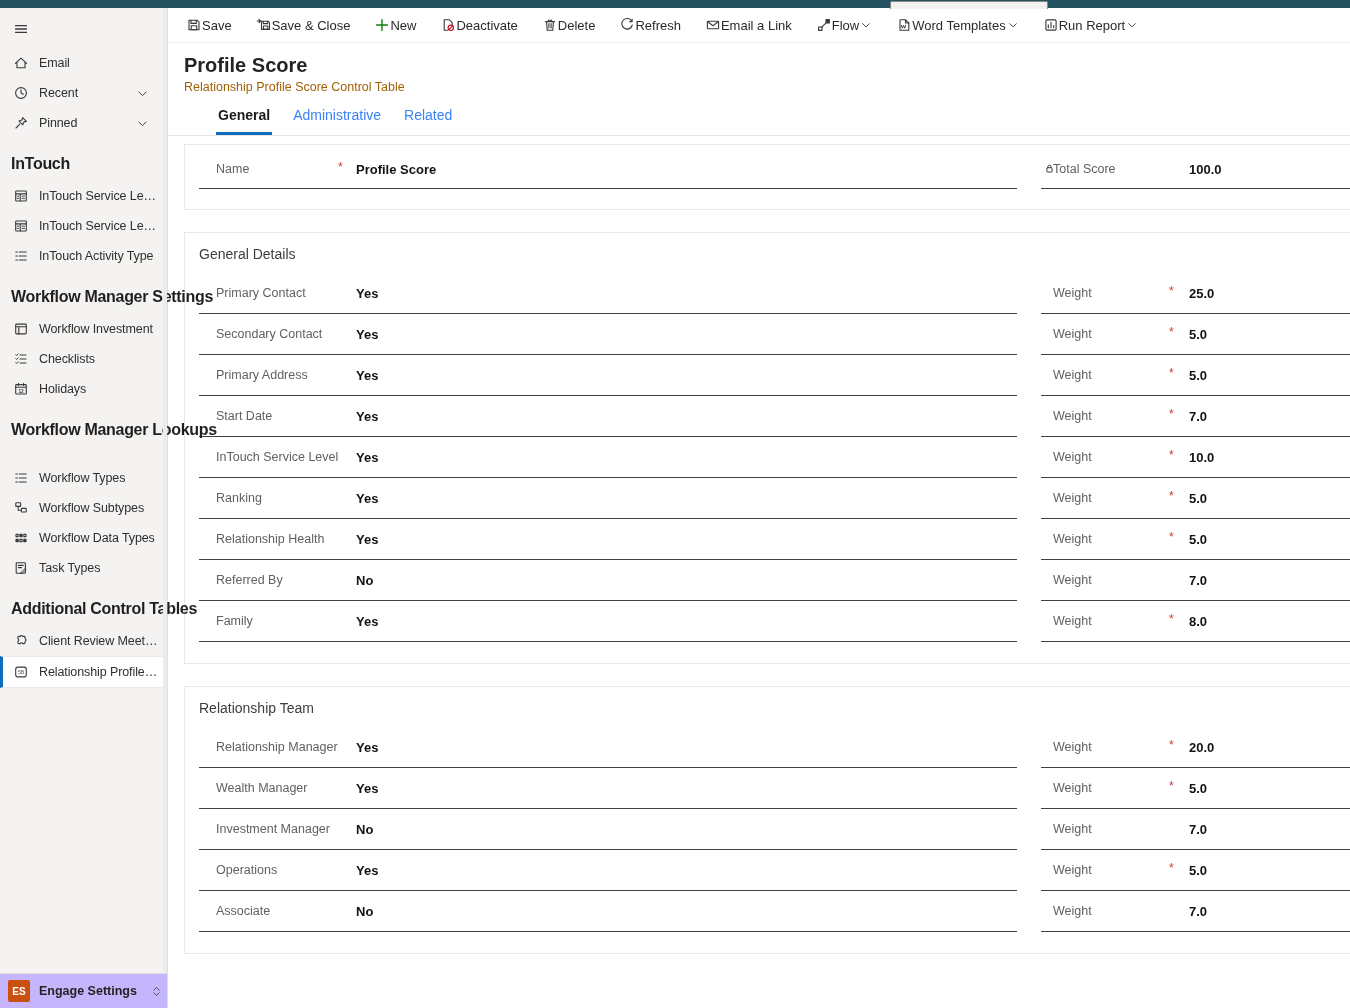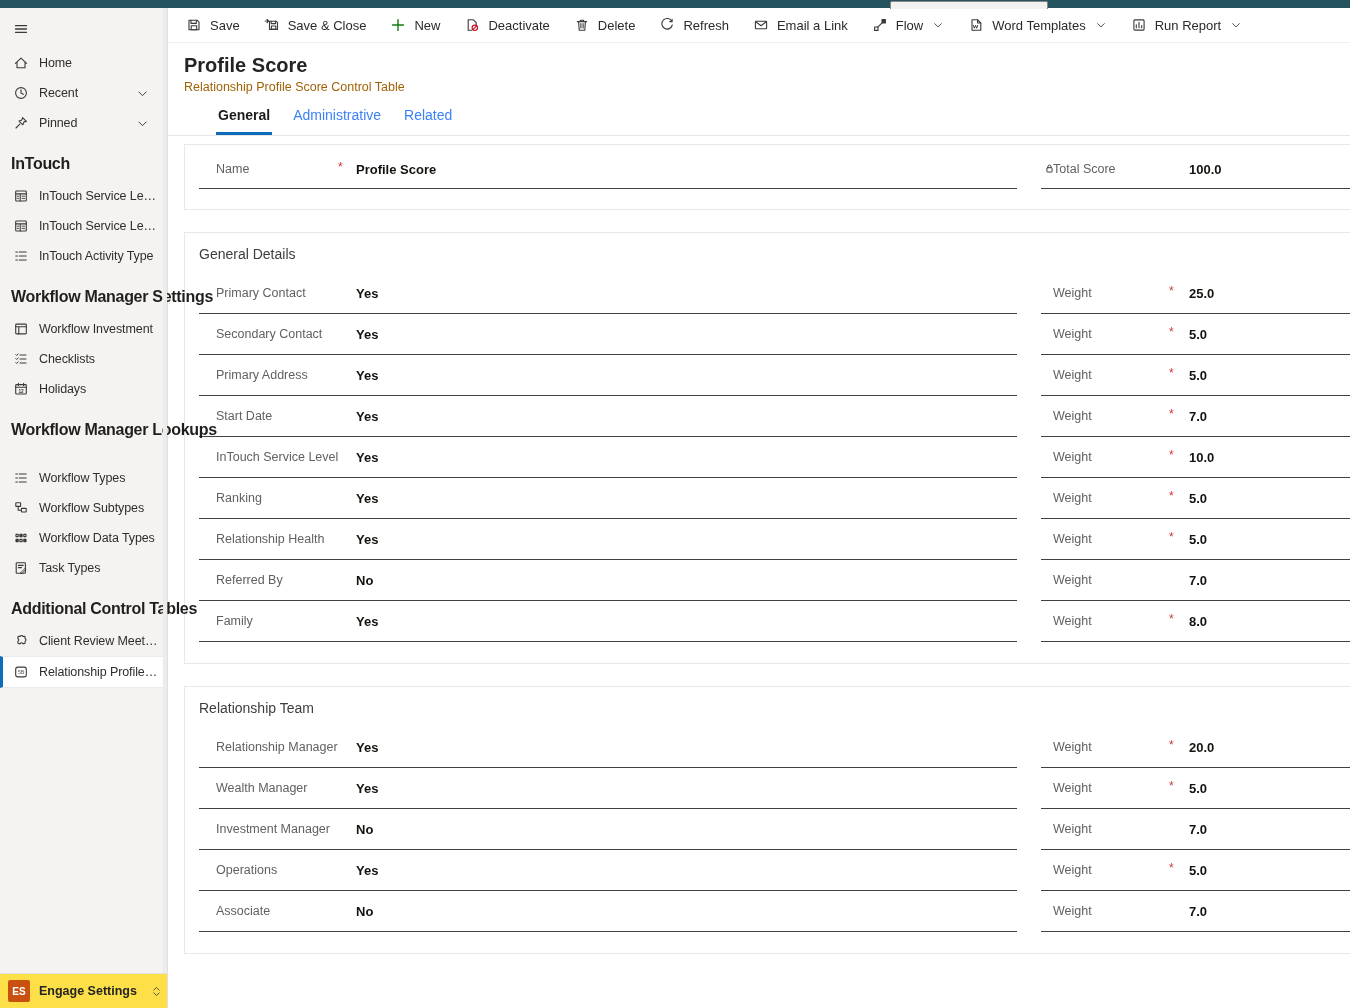--- a/index.html
+++ b/index.html
@@ -19,30 +19,30 @@
   .sb-row{height:30px;display:flex;align-items:center;padding:0 8px 0 13px;font-size:12.5px;
           color:#2f2e2d;cursor:pointer;letter-spacing:-.1px;}
   .sb-row .ic{margin-right:10px;}
   .sb-label{white-space:nowrap;overflow:hidden;text-overflow:ellipsis;flex:1;}
   .sb-row .chev{width:13px;height:13px;margin-left:6px;flex:none;}
   .sb-row.sel{background:#fff;border-top:1px solid #ebebeb;border-bottom:1px solid #ebebeb;
               border-left:3px solid #0f6cbd;padding-left:10px;}
   .sb-group-title{font-size:16px;font-weight:700;color:#201f1e;padding-left:11px;
                   margin:17px 0 8px;white-space:nowrap;letter-spacing:-.3px;}
   #sb-groups .grp:nth-child(3) .sb-group-title{margin-bottom:24px;}
-  .sb-footer{position:absolute;left:0;right:0;bottom:0;height:34px;background:#fde047;
+  .sb-footer{position:absolute;left:0;right:0;bottom:0;height:34px;background:#c4b5fd;
              border-top:1px solid #e3e1df;display:flex;align-items:center;padding:0 4px 0 8px;cursor:pointer;}
   .es-badge{width:22px;height:22px;border-radius:2px;background:#ca5010;color:#fff;font-size:10px;
             font-weight:700;display:flex;align-items:center;justify-content:center;margin-right:9px;flex:none;}
   .sb-flabel{font-size:12.5px;font-weight:700;color:#242424;flex:1;white-space:nowrap;overflow:hidden;}
 
   
   .main{position:absolute;left:168px;top:8px;right:0;bottom:0;background:#fff;}
   .cmdbar{display:flex;align-items:center;height:34px;padding-left:6px;border-bottom:1px solid #f1f0ee;}
-  .cmd{display:flex;align-items:center;gap:8px;padding:0 12px;height:30px;font-size:13px;
+  .cmd{display:flex;align-items:center;padding:0 12px;height:30px;font-size:13px;
        color:#2b2a29;cursor:pointer;white-space:nowrap;border-radius:2px;}
   .cmd .chev{width:12px;height:12px;margin-left:1px;}
 
   .pagehead{padding:10px 0 0 16px;}
   .title{font-size:20px;font-weight:700;color:#242424;line-height:24px;}
   .subtitle{font-size:12.5px;color:#a16207;line-height:16px;margin-top:2px;}
 
   .tabstrip{display:flex;gap:19px;padding-left:16px;margin-top:7px;border-bottom:1px solid #e5e5e5;}
   .tab{font-size:14px;color:#3b82f6;padding:5px 2px 8px;border-bottom:3px solid transparent;cursor:pointer;line-height:17px;}
   .tab.active{font-weight:700;border-bottom-color:#0f6cbd;color:#1b1a19;margin-left:32px;}
@@ -96,21 +96,21 @@
           </svg>
         </span>
     </div>
     <nav id="sb-nav">
         <div class="sb-row">
           <span class="ic">
             <svg viewBox="0 0 16 16" fill="none" stroke="#3b3a39" stroke-width="1.1" stroke-linecap="round" stroke-linejoin="round" xmlns="http://www.w3.org/2000/svg">
               <path d="M2.4 8.4L8 3.2l5.6 5.2M4 7.2v5.6h8V7.2"></path>
             </svg>
           </span>
-          <span class="sb-label">Home</span>
+          <span class="sb-label">Email</span>
         </div>
         <div class="sb-row">
           <span class="ic">
             <svg viewBox="0 0 16 16" fill="none" stroke="#3b3a39" stroke-width="1.1" stroke-linecap="round" stroke-linejoin="round" xmlns="http://www.w3.org/2000/svg">
               <circle cx="8" cy="8" r="5.4"></circle>
               <path d="M8 4.8V8l2.3 1.3"></path>
             </svg>
           </span>
           <span class="sb-label">Recent</span>
           <span class="ic chev">

